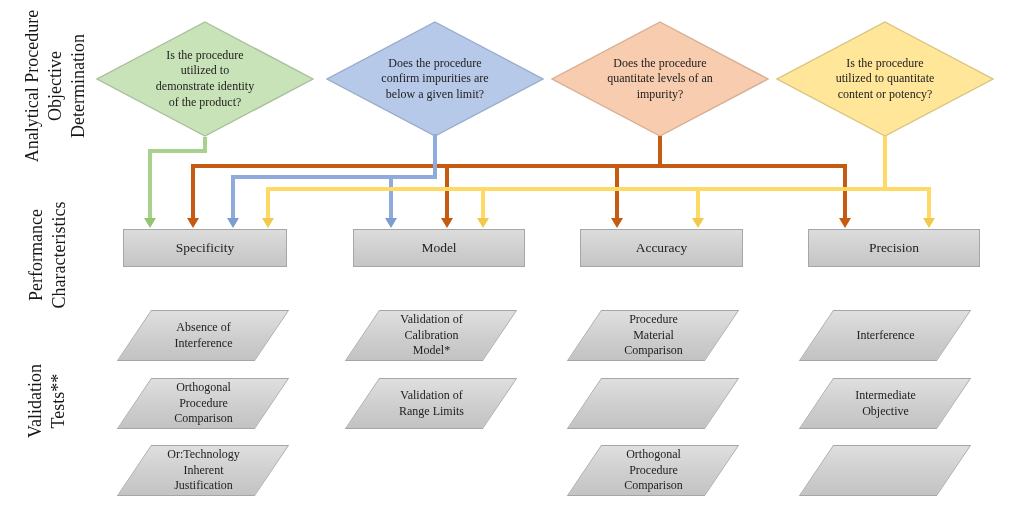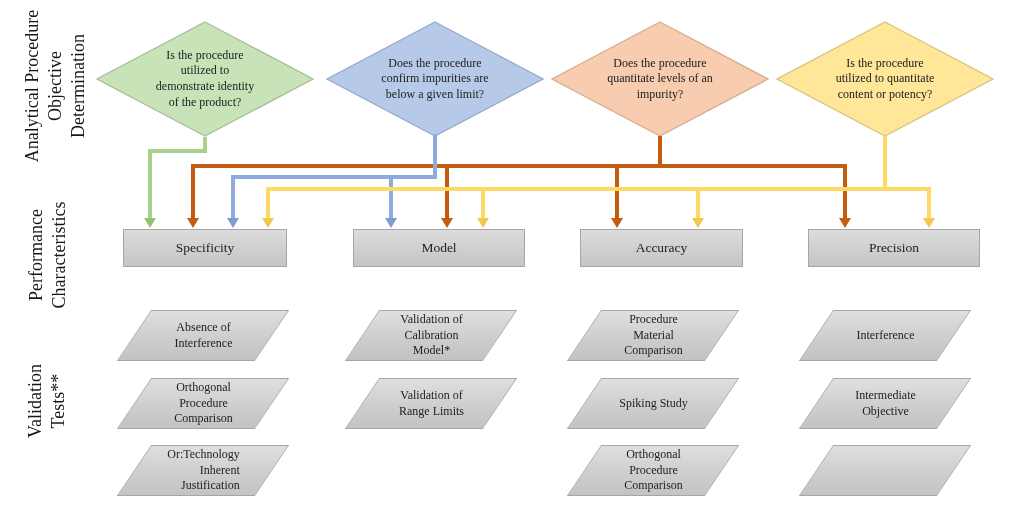--- a/index.html
+++ b/index.html
@@ -150,38 +150,37 @@
   <div class="pbox" style="left:808px;width:172px;">Precision</div>
 
   <div class="para" style="left:134px;top:310px;"></div>
   <div class="ptext" style="left:117px;top:310px;">Absence of
 Interference</div>
   <div class="para" style="left:134px;top:378px;"></div>
   <div class="ptext" style="left:117px;top:378px;">Orthogonal
 Procedure
 Comparison</div>
   <div class="para" style="left:134px;top:445px;"></div>
-  <div class="ptext" style="left:117px;top:445px;text-align:right;">Or:Technology
+  <div class="ptext" style="left:117px;top:445px;">Or:Technology
 Inherent
 Justification</div>
 
   <div class="para" style="left:362px;top:310px;"></div>
   <div class="ptext" style="left:345px;top:310px;">Validation of
 Calibration
 Model*</div>
   <div class="para" style="left:362px;top:378px;"></div>
   <div class="ptext" style="left:345px;top:378px;">Validation of
 Range Limits</div>
 
   <div class="para" style="left:584px;top:310px;"></div>
   <div class="ptext" style="left:567px;top:310px;">Procedure
 Material
 Comparison</div>
   <div class="para" style="left:584px;top:378px;"></div>
-  <div class="ptext" style="left:567px;top:378px;">Spiking Study</div>
   <div class="para" style="left:584px;top:445px;"></div>
   <div class="ptext" style="left:567px;top:445px;">Orthogonal
 Procedure
 Comparison</div>
 
   <div class="para" style="left:816px;top:310px;"></div>
   <div class="ptext" style="left:799px;top:310px;">Interference</div>
   <div class="para" style="left:816px;top:378px;"></div>
   <div class="ptext" style="left:799px;top:378px;">Intermediate
 Objective</div>

